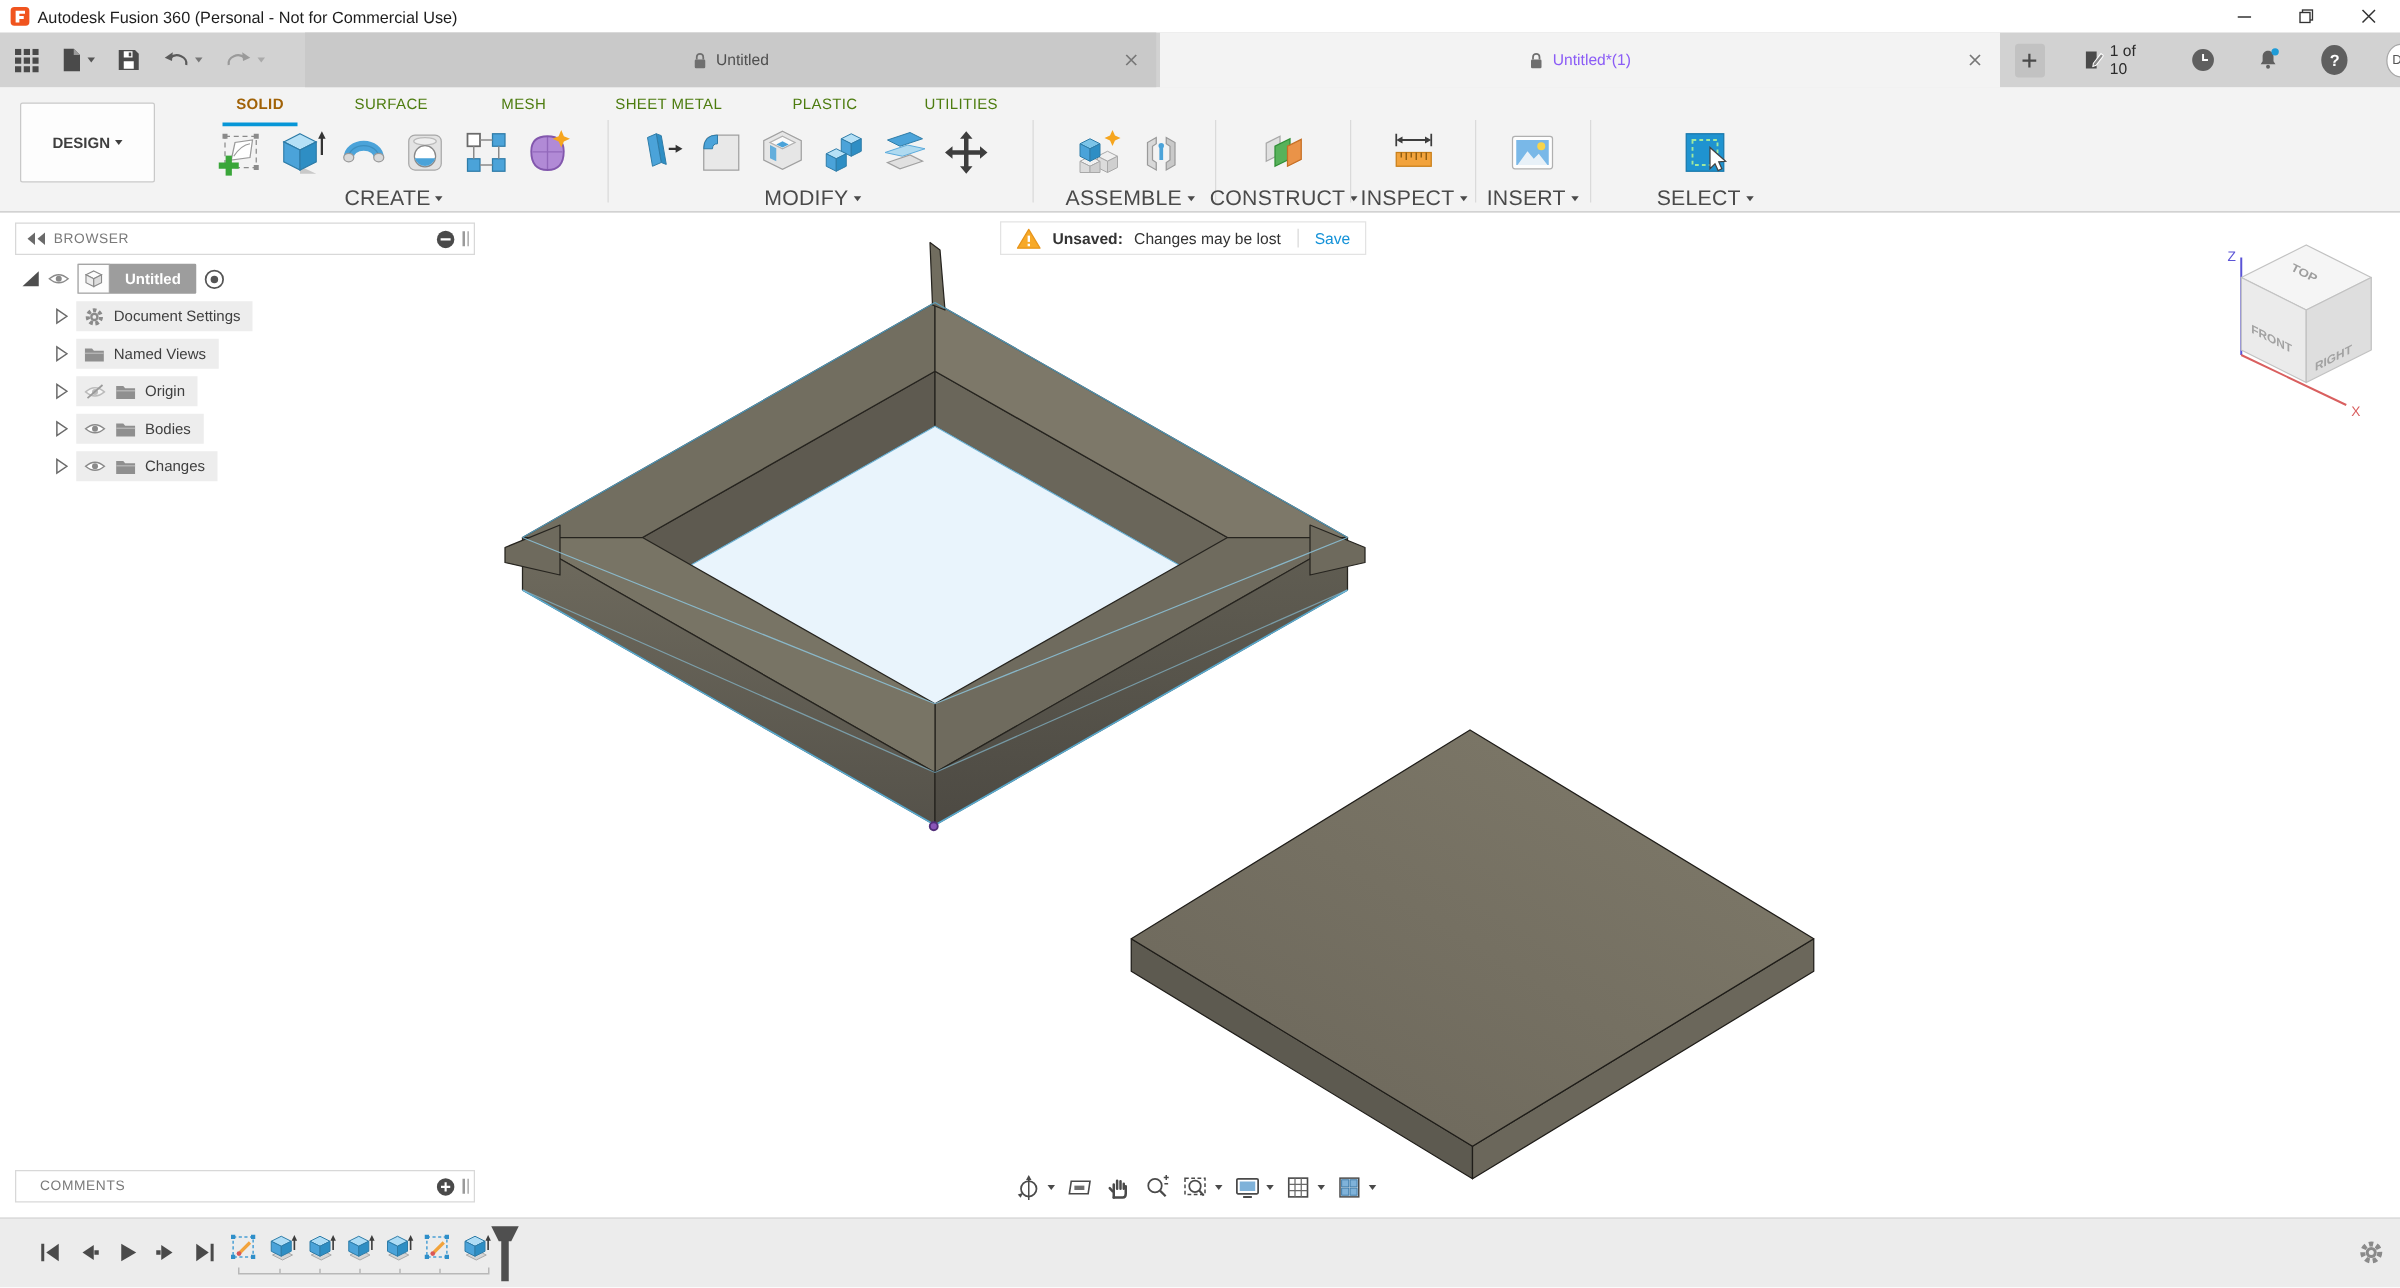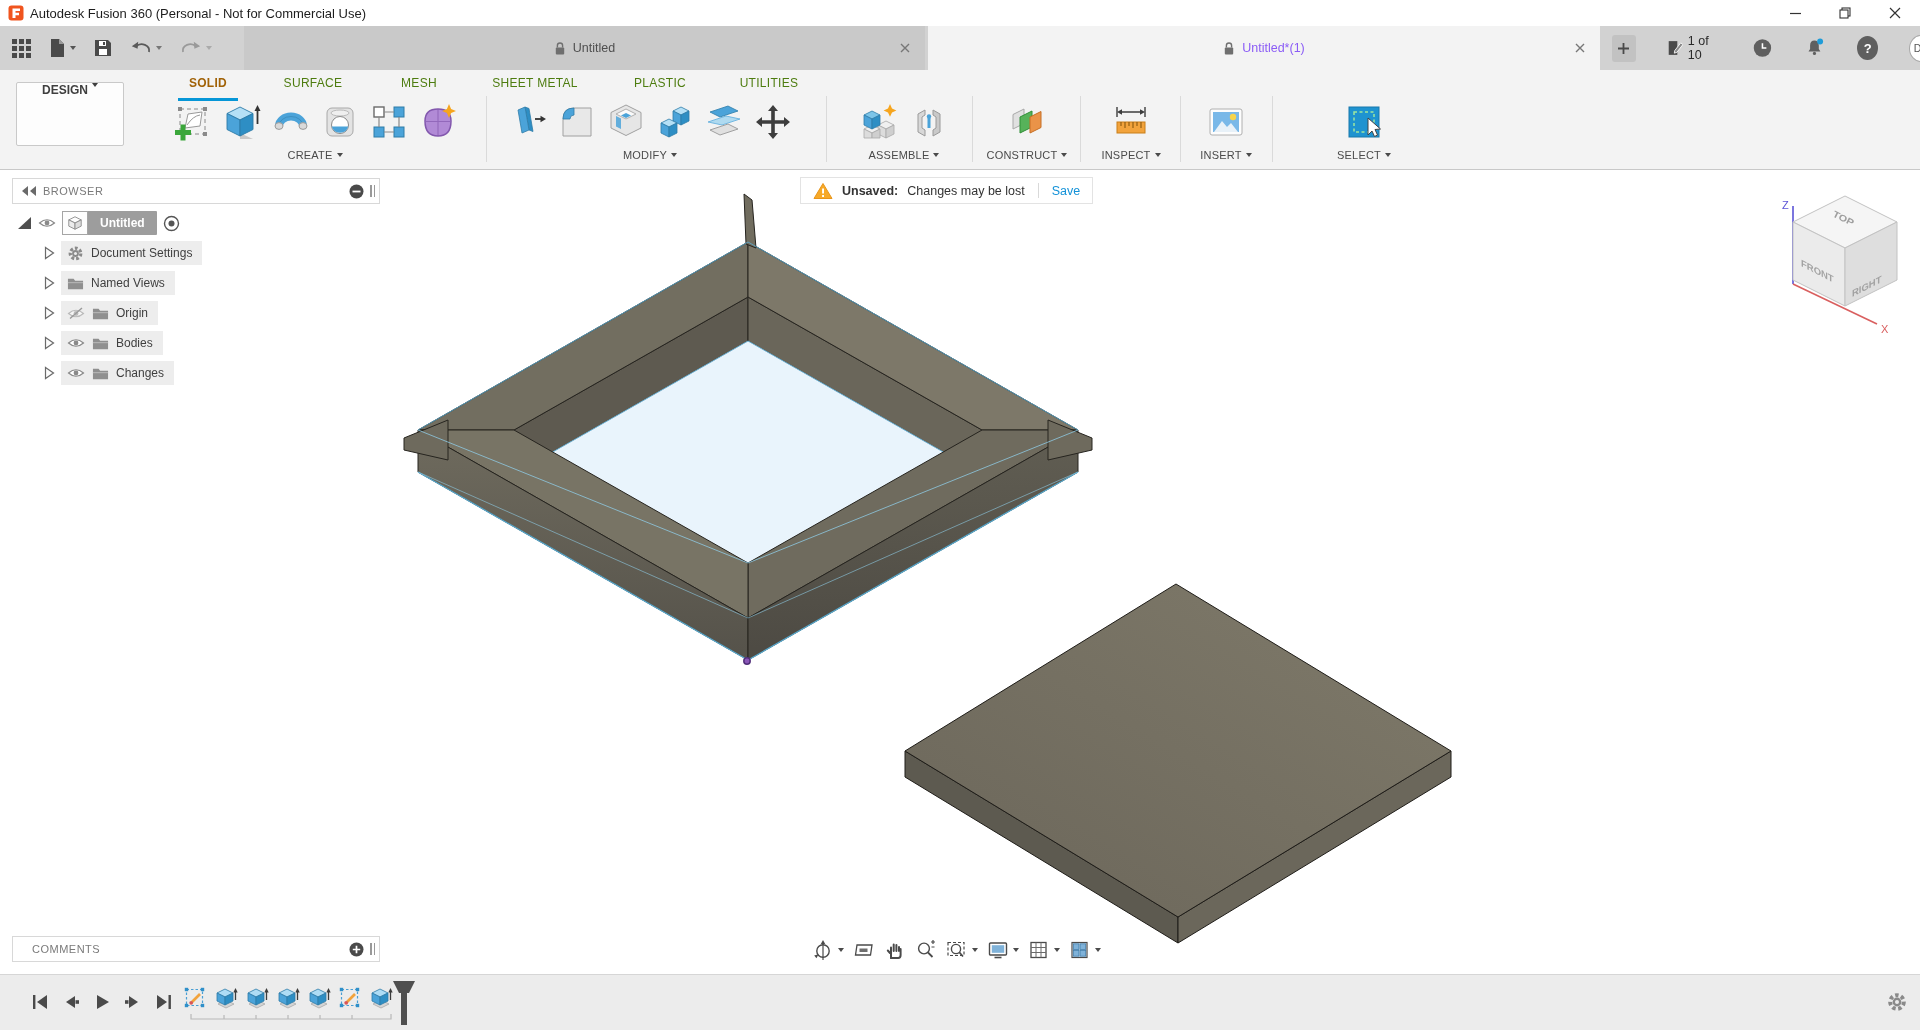--- a/index.html
+++ b/index.html
@@ -14,28 +14,28 @@
   #titlebar .ttl{font-size:13px;color:#1d1d1d;margin-left:8px;}
   .winbtn{width:50px;height:26px;display:flex;align-items:center;justify-content:center;}
   
   #tabstrip{top:26px;left:0;width:1920px;height:44px;background:#d2d2d2;}
   .qbtn{height:30px;display:flex;align-items:center;justify-content:center;padding:0 4px;color:#555;}
   .doc-tab{position:absolute;top:0;height:44px;display:flex;align-items:center;justify-content:center;gap:7px;font-size:12.5px;}
   .tab-close{position:absolute;right:12px;top:14px;width:16px;height:16px;display:flex;align-items:center;justify-content:center;}
   
   #ribbon{top:70px;left:0;width:1920px;height:100px;background:#f3f3f3;border-bottom:1px solid #c8c8c8;box-sizing:border-box;}
   #designBox{left:16px;top:12px;width:106px;height:62px;background:#fdfdfd;border:1px solid #c9c9c9;border-radius:2px;
-             display:flex;justify-content:center;font-size:12px;font-weight:bold;color:#3f3f3f;}
+             display:flex;align-items:center;justify-content:center;font-size:12px;font-weight:bold;color:#3f3f3f;}
   .rtab{position:absolute;top:6px;height:20px;font-size:12px;color:#4d7c0f;letter-spacing:.3px;text-align:center;}
   .rtab.active{color:#a16207;font-weight:bold;}
   .rtab.active .under{position:absolute;left:-8px;right:-8px;bottom:-5px;height:3px;background:#0696d7;}
   .grp{position:absolute;top:28px;display:flex;flex-direction:column;align-items:center;}
   .grp-icons{display:flex;gap:5px;height:48px;align-items:center;justify-content:center;}
   .rbn-ic{width:44px;height:44px;display:flex;align-items:center;justify-content:center;border-radius:2px;}
-  .grp-label{margin-top:3px;font-size:11px;color:#4a4a4a;display:flex;align-items:center;letter-spacing:.2px;}
+  .grp-label{margin-top:3px;font-size:17px;color:#4a4a4a;display:flex;align-items:center;letter-spacing:.2px;}
   .vsep{position:absolute;top:26px;height:66px;width:1px;background:#dadada;}
   
   .panel-hd{position:absolute;height:26px;background:#fff;border:1px solid #d8d8d8;box-sizing:border-box;
             display:flex;align-items:center;font-size:11px;color:#7a7a7a;letter-spacing:.5px;}
   .hd-right{margin-left:auto;display:flex;align-items:center;gap:6px;padding-right:4px;}
   .grip{display:flex;gap:2px;}
   .grip i{display:block;width:1.5px;height:12px;background:#9a9a9a;}
   
   .trow{display:flex;align-items:center;height:26px;margin-bottom:4px;}
   .strip{display:flex;align-items:center;background:#ededed;height:24px;padding:0 10px 0 6px;gap:7px;font-size:12px;color:#3f3f3f;}

